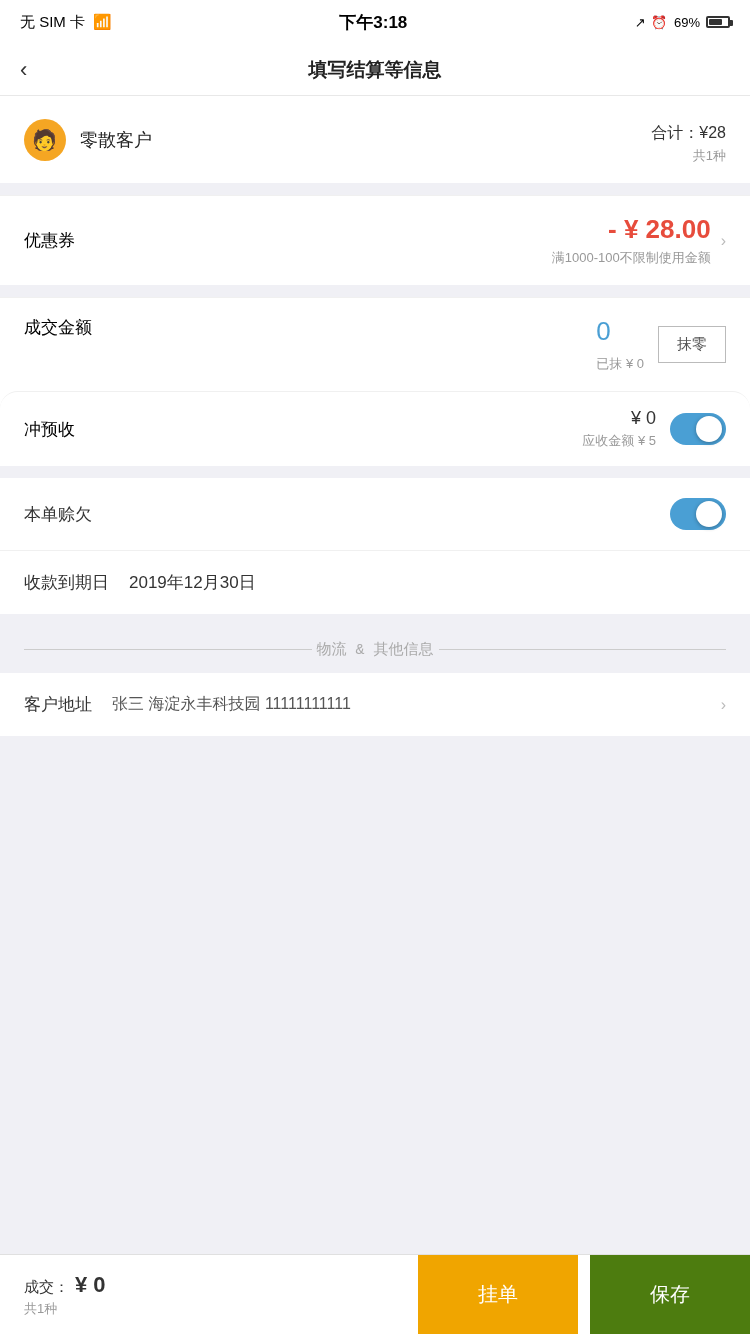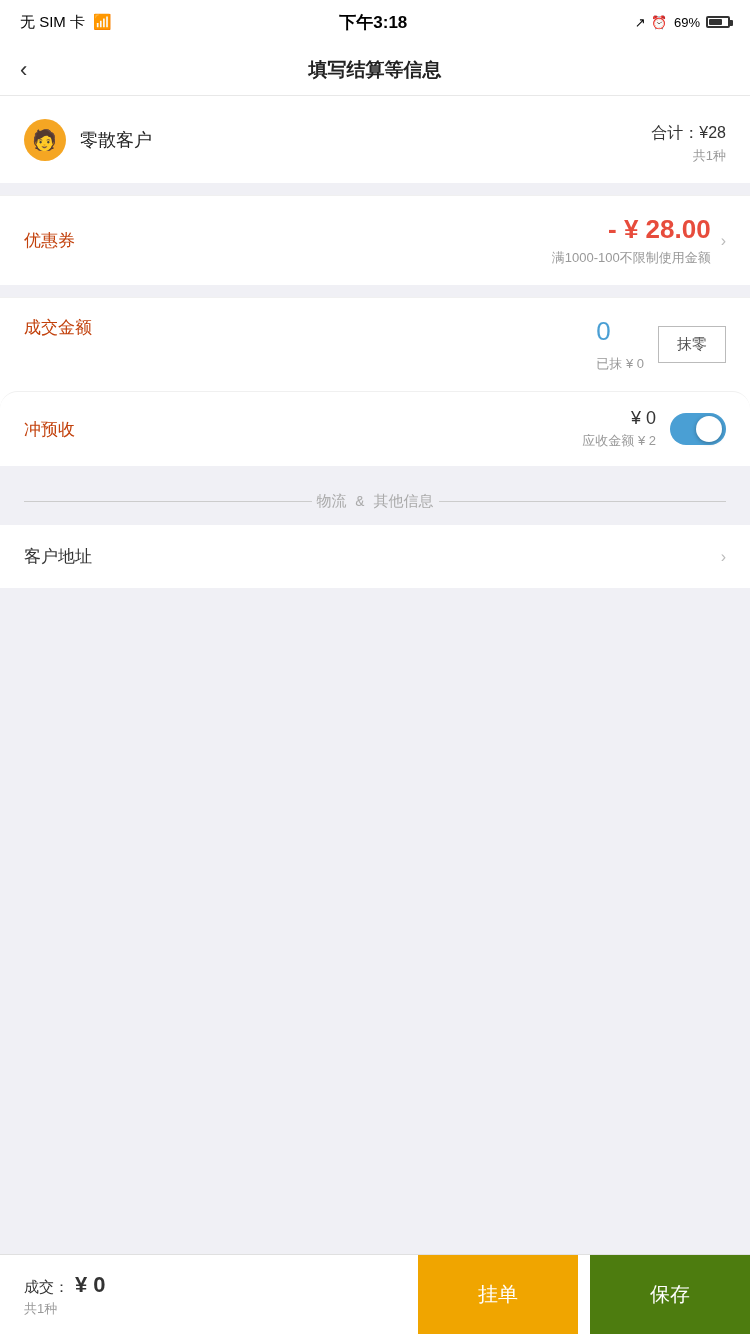--- a/index.html
+++ b/index.html
@@ -112,21 +112,21 @@
     
     .row-item {
       display: flex;
       align-items: center;
       justify-content: space-between;
       padding: 18px 24px;
       background: #fff;
       border-top: 1px solid #f0f0f0;
       min-height: 60px;
     }
-    .row-label { font-size: 17px; color: #c2410c; }
+    .row-label { font-size: 17px; color: #000000; }
     .row-right { text-align: right; display: flex; align-items: center; gap: 10px; }
     .coupon-amount { font-size: 26px; color: #e74c3c; font-weight: 600; text-align: right; }
     .coupon-desc { font-size: 13px; color: #999; margin-top: 4px; }
     .chevron { font-size: 16px; color: #bbb; }
 
     
     .deal-row {
       display: flex;
       align-items: flex-start;
       justify-content: space-between;
@@ -363,41 +363,54 @@
         </div>
         <button class="round-zero-btn">抹零</button>
       </div>
     </div>
 
     <div class="precharge-row">
       <span class="row-label">冲预收</span>
       <div class="precharge-right">
         <div class="precharge-values">
           <div class="precharge-amount">¥ 0</div>
-          <div class="precharge-sub">应收金额 ¥ 2</div>
+          <div class="precharge-sub">应收金额 ¥ 5</div>
         </div>
         <div class="toggle-switch">
           <div class="toggle-knob"></div>
         </div>
       </div>
     </div>
   </div>
 
+  <div class="section-white" style="margin-bottom: 12px;">
+    <div class="debt-row">
+      <span class="debt-label">本单赊欠</span>
+      <div class="toggle-switch">
+        <div class="toggle-knob"></div>
+      </div>
+    </div>
+    <div class="duedate-row">
+      <span class="duedate-label">收款到期日</span>
+      <span class="duedate-value">2019年12月30日</span>
+    </div>
+  </div>
 
   <div class="section-white" style="margin-bottom: 12px;">
     <div class="logistics-header">
       <div class="logistics-header-inner">
         <div class="logistics-line"></div>
         <span class="logistics-text">物流 &amp; 其他信息</span>
         <div class="logistics-line"></div>
       </div>
     </div>
 
     <div class="address-row">
       <span class="address-label">客户地址</span>
+      <span class="address-value">张三 海淀永丰科技园 11111111111</span>
       <span class="address-chevron">›</span>
     </div>
   </div>
 
 </div>
 
 <div class="bottom-bar">
   <div class="bottom-deal-info">
     <div style="display:flex; align-items:baseline; gap:6px;">
       <span class="bottom-deal-label">成交：</span>

